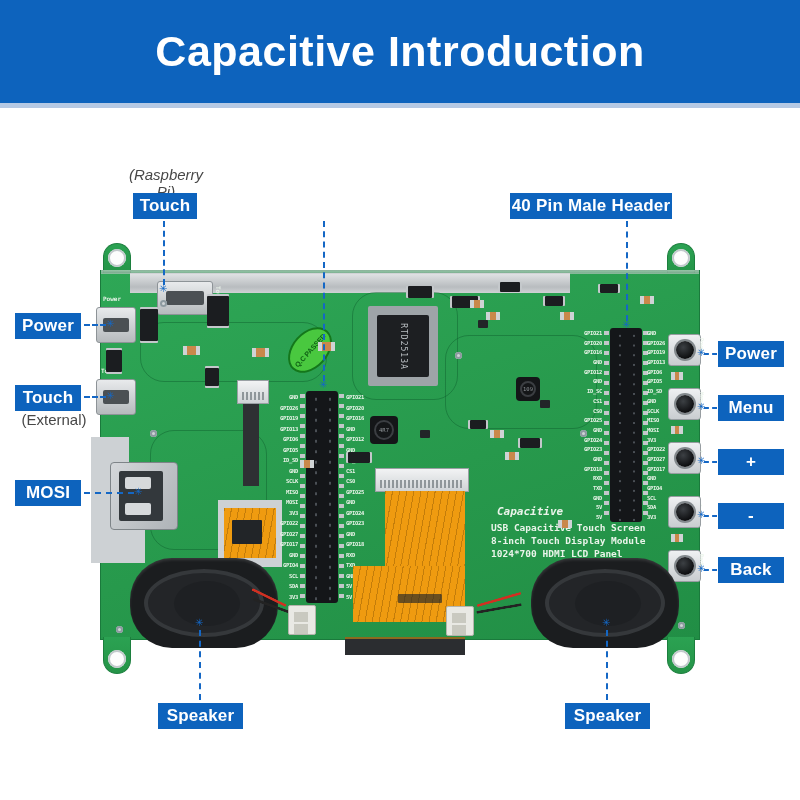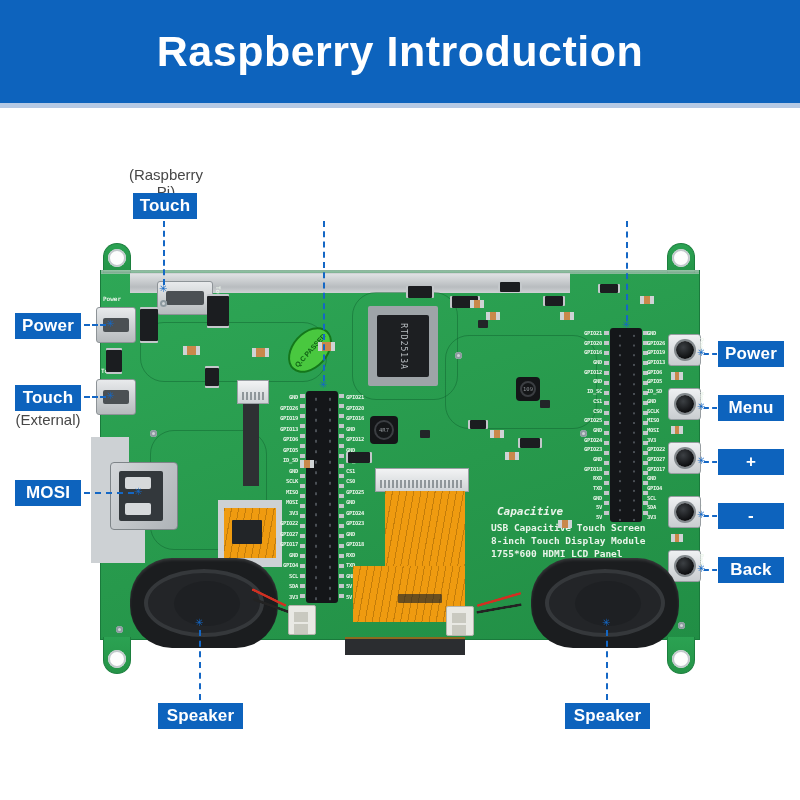--- a/index.html
+++ b/index.html
@@ -103,21 +103,21 @@
        box-shadow:inset 0 0 0 2px #8d9aa0;}
   .trace{position:absolute;border:1px solid rgba(16,100,48,.5);border-radius:24px;}
   .ribbon{position:absolute;background:#2e3033;}
 </style>
 </head>
 <body>
 
 <div id="stage">
 
   <div class="header">
-    <span class="header-title">Raspberry Introduction</span>
+    <span class="header-title">Capacitive Introduction</span>
   </div>
   <div class="header-underline"></div>
 
   <div class="board"></div>
 
   <div class="tab top" style="left:103px;">
       <span class="hole" style="top:5px;"></span>
     </div>
   <div class="tab top" style="left:667px;">
       <span class="hole" style="top:5px;"></span>
@@ -269,21 +269,21 @@
   <div class="silk silk-vert" style="left:705px;top:504px;font-size:5px;">-</div>
   <div class="btn" style="left:668px;top:550px;"></div>
   <div class="silk silk-vert" style="left:705px;top:554px;font-size:5px;">Back</div>
   <div class="smd" style="left:671px;top:372px;width:12px;height:8px;"></div>
   <div class="smd" style="left:671px;top:426px;width:12px;height:8px;"></div>
   <div class="smd" style="left:671px;top:534px;width:12px;height:8px;"></div>
 
   <div class="silk" style="left:497px;top:505px;font-size:11px;font-style:italic;">Capacitive</div>
   <div class="silk" style="left:491px;top:522px;font-size:9.5px;">USB Capacitive Touch Screen</div>
   <div class="silk" style="left:491px;top:535px;font-size:9.5px;">8-inch Touch Display Module</div>
-  <div class="silk" style="left:491px;top:548px;font-size:9.5px;">1755*600 HDMI LCD Panel</div>
+  <div class="silk" style="left:491px;top:548px;font-size:9.5px;">1024*700 HDMI LCD Panel</div>
 
   <div class="zif" style="left:375px;top:468px;width:94px;height:24px;"></div>
   <div class="fpc" style="left:385px;top:491px;width:80px;height:78px;"></div>
   <div class="fpc" style="left:353px;top:566px;width:112px;height:56px;"></div>
   <div class="lcdedge" style="left:345px;top:637px;width:120px;height:16px;"></div>
   <div class="sot" style="left:398px;top:594px;width:44px;height:9px;opacity:.65;"></div>
 
   <div class="zif" style="left:237px;top:380px;width:32px;height:24px;"></div>
   <div class="ribbon" style="left:243px;top:404px;width:16px;height:82px;"></div>
   <div class="fpc" style="left:224px;top:508px;width:52px;height:50px;"></div>
@@ -337,37 +337,38 @@
   <div class="ind" style="left:516px;top:377px;width:24px;height:24px;">
       <span>109</span>
     </div>
   <div class="via" style="left:150px;top:430px;"></div>
   <div class="via" style="left:160px;top:300px;"></div>
   <div class="via" style="left:455px;top:352px;"></div>
   <div class="via" style="left:580px;top:430px;"></div>
   <div class="via" style="left:116px;top:626px;"></div>
   <div class="via" style="left:678px;top:622px;"></div>
 
-  <div class="note" style="left:118px;top:166px;width:96px;">(Raspberry Pi)</div>
+  <div class="note" style="left:118px;top:166px;width:96px;font-style:italic;">(Raspberry Pi)</div>
   <div class="tag" style="left:133px;top:193px;width:64px;">Touch</div>
   <div class="dash-v" style="left:163px;top:221px;height:64px;"></div>
   <div class="marker" style="left:159px;top:284px;">✳</div>
 
   <div class="dash-v" style="left:323px;top:221px;height:160px;"></div>
   <div class="marker" style="left:319px;top:380px;">✳</div>
 
+  <div class="tag" style="left:510px;top:193px;width:162px;">40 Pin Male Header</div>
   <div class="dash-v" style="left:626px;top:221px;height:100px;"></div>
   <div class="marker" style="left:622px;top:320px;">✳</div>
 
   <div class="tag" style="left:15px;top:313px;width:66px;">Power</div>
   <div class="dash-h" style="left:84px;top:324px;width:22px;"></div>
   <div class="marker" style="left:106px;top:319px;">✳</div>
 
   <div class="tag" style="left:15px;top:385px;width:66px;">Touch</div>
-  <div class="note" style="left:2px;top:411px;width:92px;">(External)</div>
+  <div class="note" style="left:8px;top:411px;width:92px;">(External)</div>
   <div class="dash-h" style="left:84px;top:396px;width:22px;"></div>
   <div class="marker" style="left:106px;top:391px;">✳</div>
 
   <div class="tag" style="left:15px;top:480px;width:66px;">MOSI</div>
   <div class="dash-h" style="left:84px;top:492px;width:50px;"></div>
   <div class="marker" style="left:134px;top:487px;">✳</div>
 
   <div class="tag" style="left:718px;top:341px;width:66px;">Power</div>
   <div class="marker" style="left:697px;top:348px;">✳</div>
   <div class="dash-h" style="left:704px;top:353px;width:13px;"></div>

